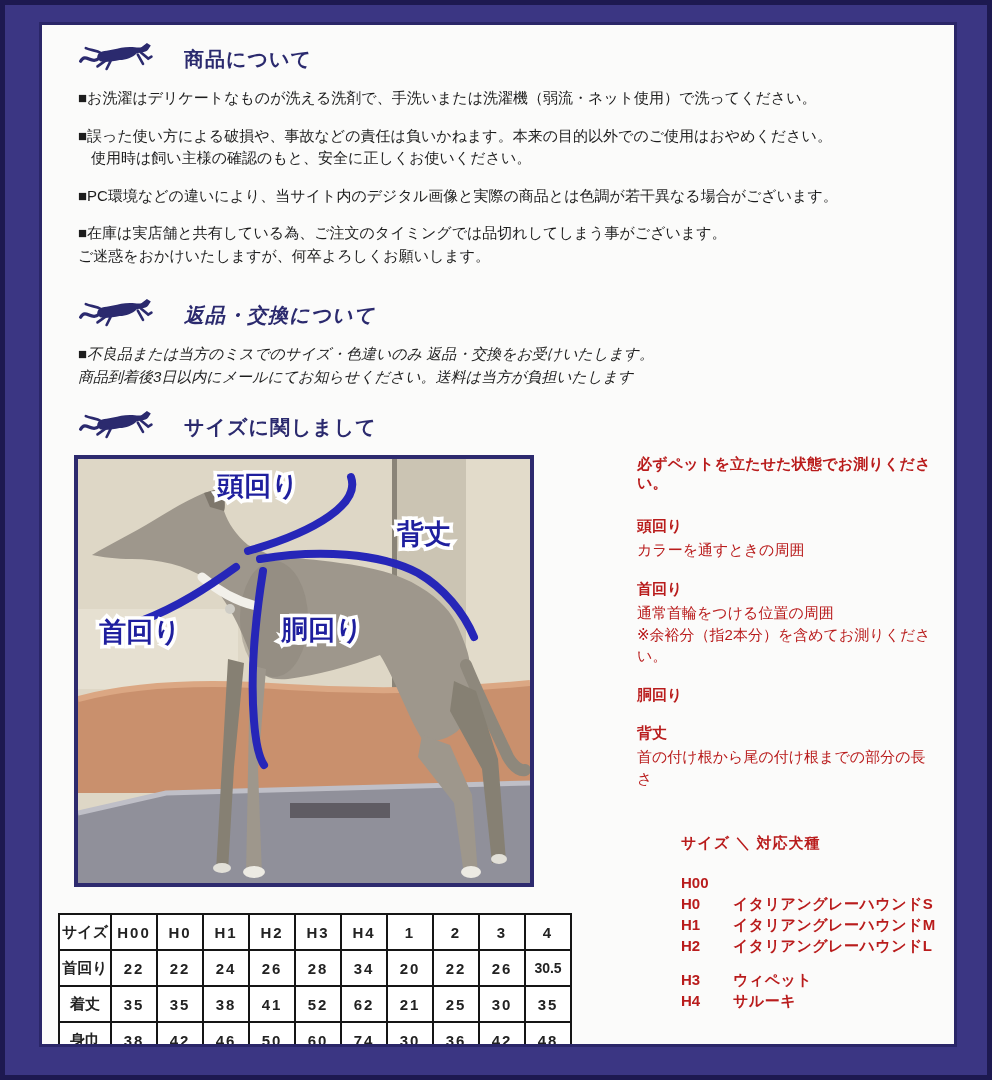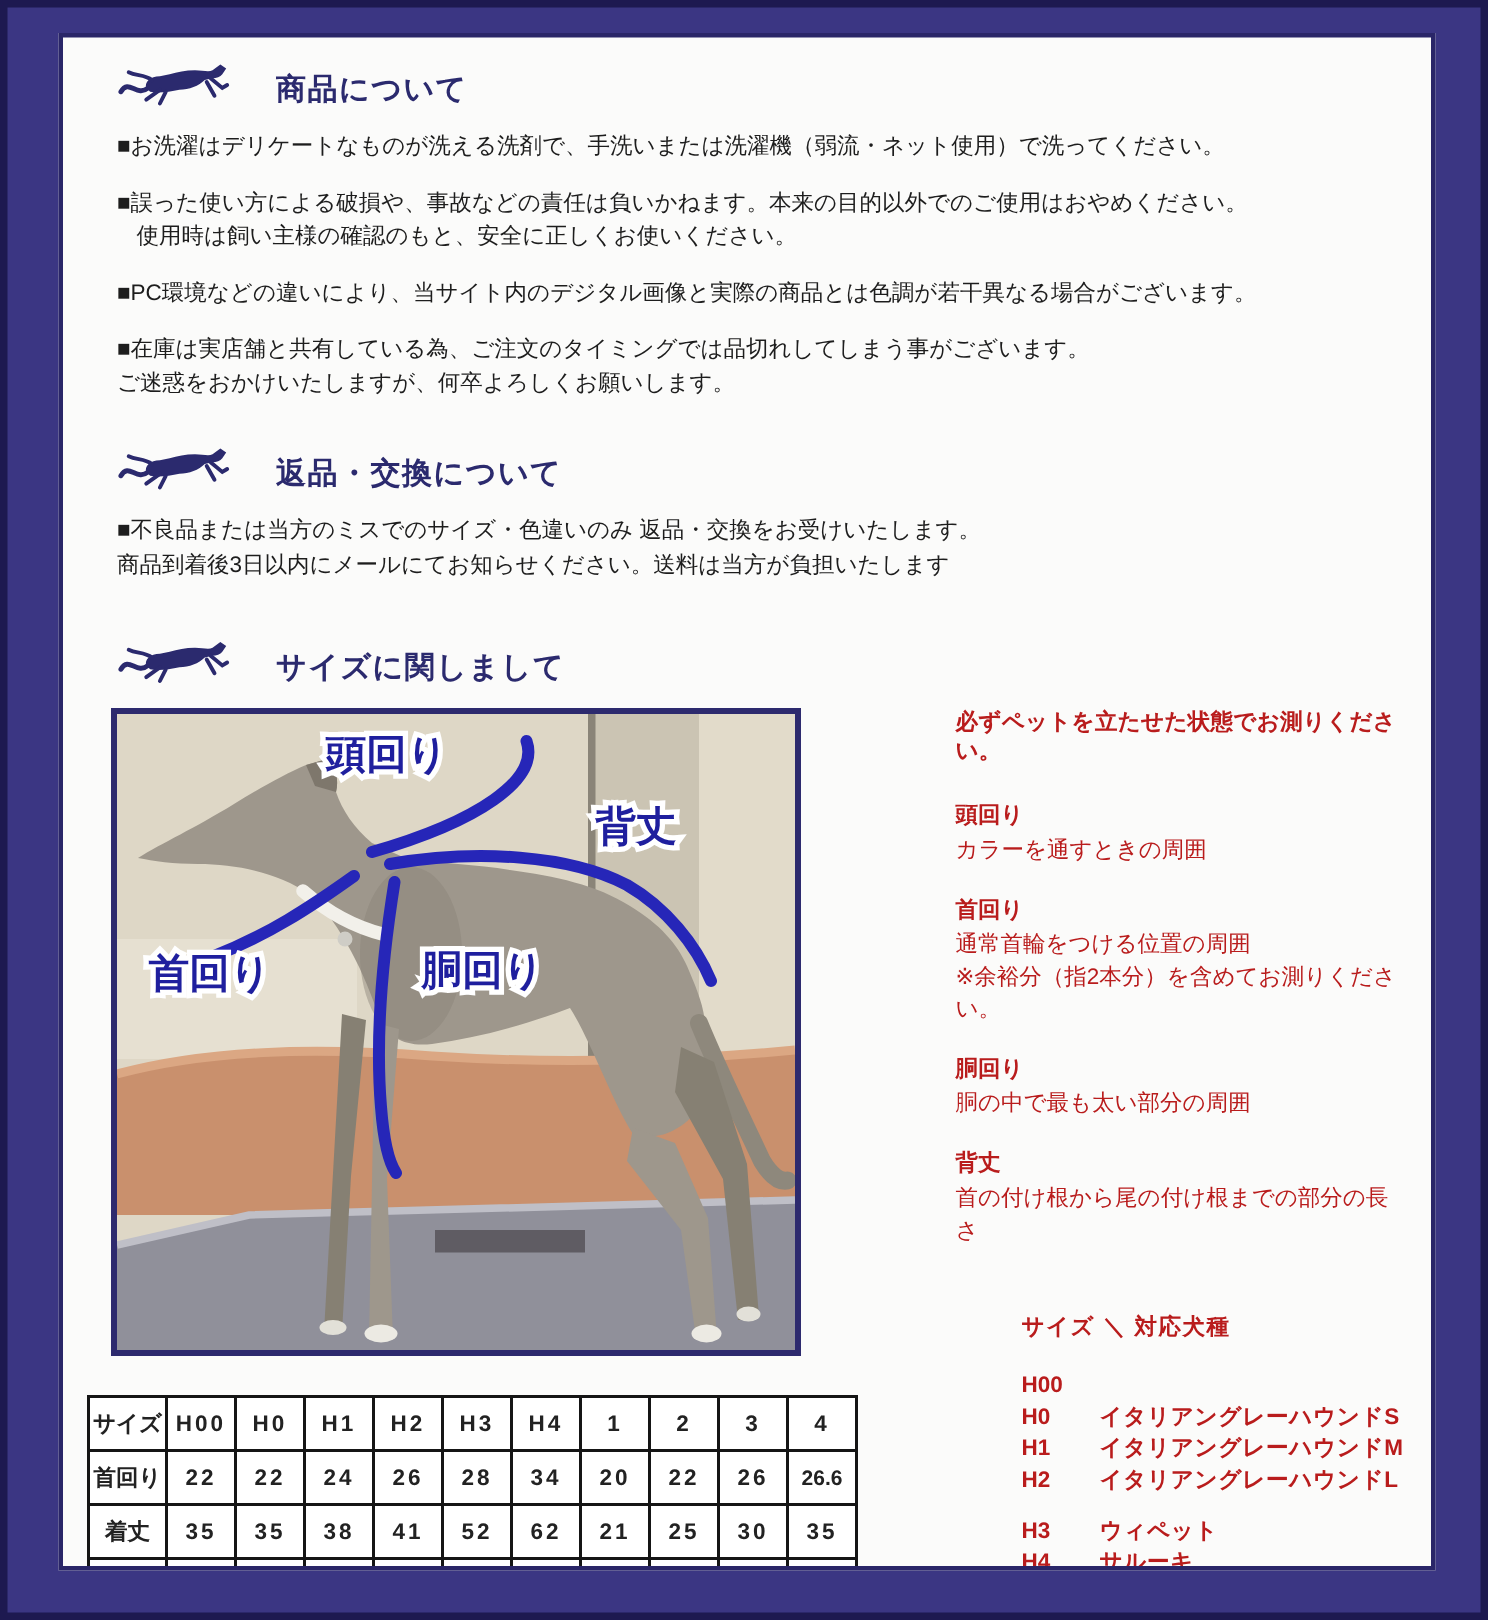--- a/index.html
+++ b/index.html
@@ -22,21 +22,21 @@
     padding:8px 18px 10px 20px;
     overflow:hidden;
   }
   .sec-header { display:flex; align-items:flex-end; gap:28px; margin:2px 0 10px 16px; }
   .sec-header svg { width:78px; height:42px; flex:0 0 auto; }
   .sec-title { font-size:20px; font-weight:bold; color:#2b2a6e; letter-spacing:1px; padding-bottom:4px; }
   .bullets { margin-left:16px; font-size:15px; line-height:1.5; color:#1d1d1d; }
   .bullet { margin-bottom:15px; }
   .bullet .line.indent { padding-left:13px; }
   .sec-product { margin-bottom:24px; }
-  .sec-returns { margin-bottom:32px; }
+  .sec-returns { margin-bottom:15px;font-style:italic; }
   .sec-returns .bullet { margin-bottom:6px; }
 
   .size-body { display:flex; margin-top:2px; }
   .left-col { flex:0 0 545px; }
   .right-col { flex:1; padding-left:30px; padding-top:0; font-size:15px; color:#b91c1c; }
 
   .photo {
     margin-left:12px;
     width:460px; height:432px;
     border:4px solid #2d2a6e;
@@ -218,21 +218,21 @@
               <td class="col-label">首回り</td>
               <td class="col-val">22</td>
               <td class="col-val">22</td>
               <td class="col-val">24</td>
               <td class="col-val">26</td>
               <td class="col-val">28</td>
               <td class="col-val">34</td>
               <td class="col-val">20</td>
               <td class="col-val">22</td>
               <td class="col-val">26</td>
-              <td class="col-val val-small">26.6</td>
+              <td class="col-val val-small">30.5</td>
             </tr>
             <tr>
               <td class="col-label">着丈</td>
               <td class="col-val">35</td>
               <td class="col-val">35</td>
               <td class="col-val">38</td>
               <td class="col-val">41</td>
               <td class="col-val">52</td>
               <td class="col-val">62</td>
               <td class="col-val">21</td>
@@ -264,21 +264,20 @@
             <div class="term">頭回り</div>
             <div class="desc">カラーを通すときの周囲</div>
           </div>
           <div class="measure">
             <div class="term">首回り</div>
             <div class="desc">通常首輪をつける位置の周囲</div>
             <div class="desc">※余裕分（指2本分）を含めてお測りください。</div>
           </div>
           <div class="measure">
             <div class="term">胴回り</div>
-            <div class="desc">胴の中で最も太い部分の周囲</div>
           </div>
           <div class="measure">
             <div class="term">背丈</div>
             <div class="desc">首の付け根から尾の付け根までの部分の長さ</div>
           </div>
 
           <div class="breeds">
             <div class="breed-header">サイズ ＼ 対応犬種</div>
 
             <div class="breed-group">

